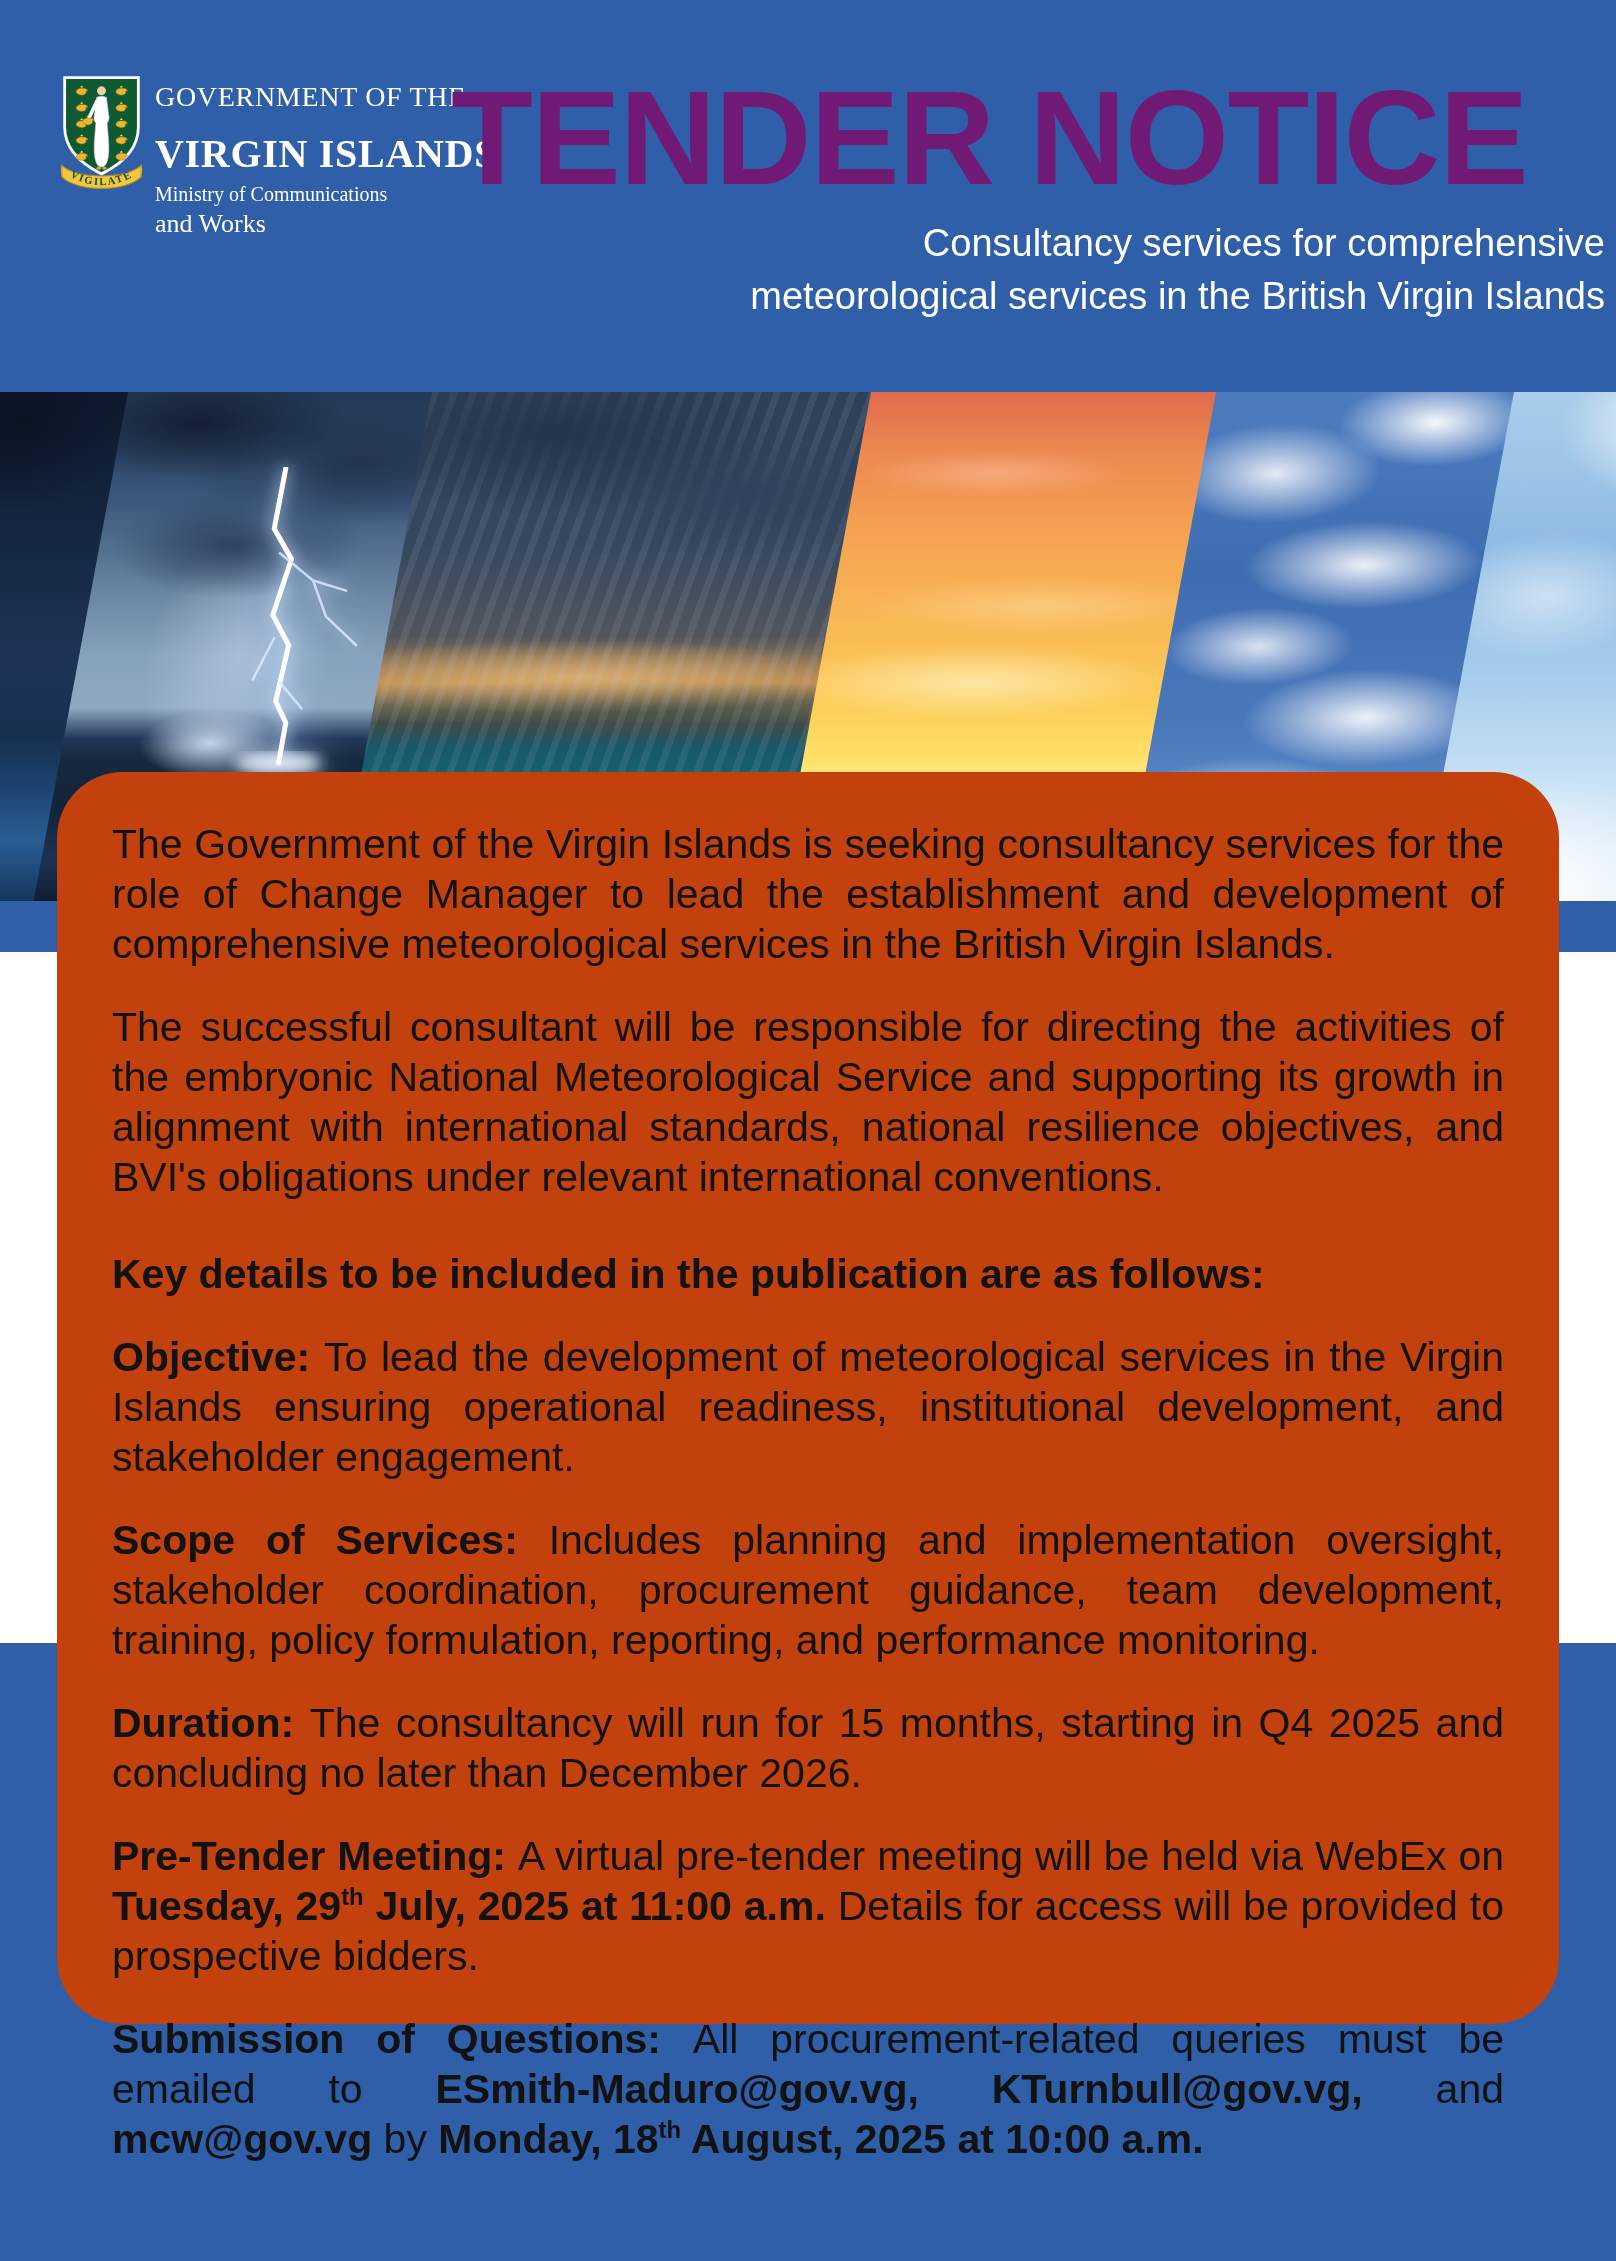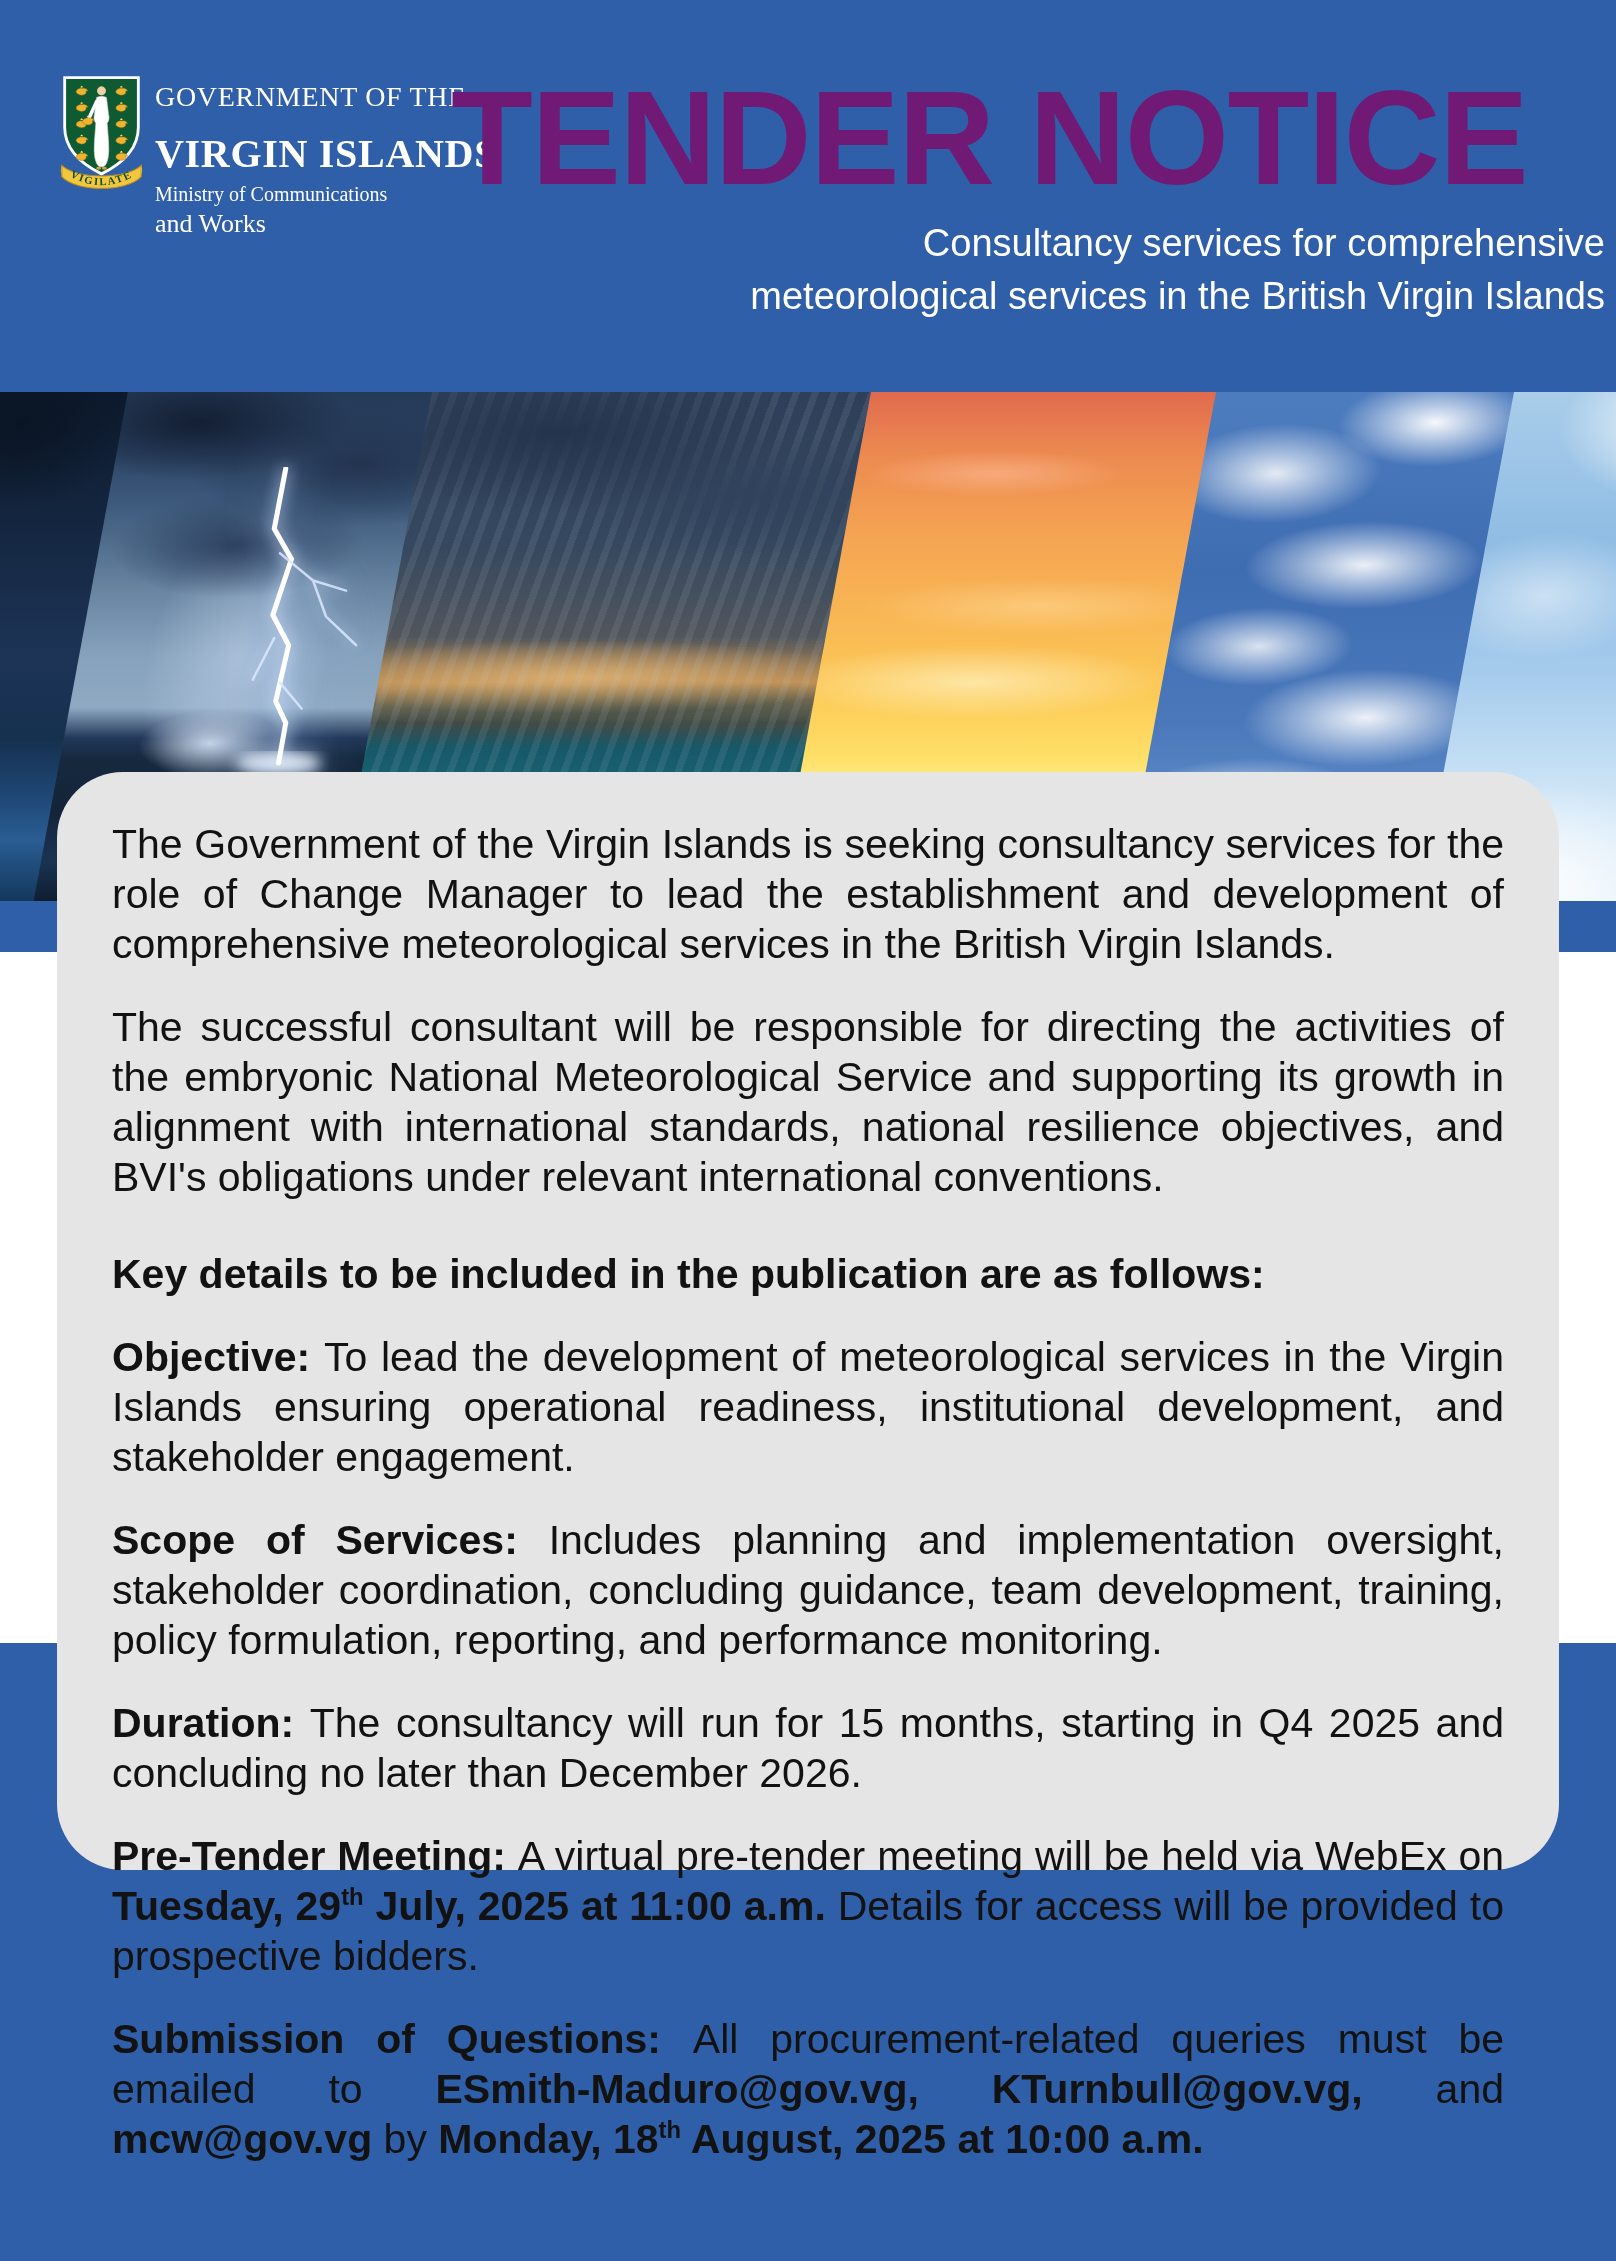--- a/index.html
+++ b/index.html
@@ -55,21 +55,21 @@
   .p6{left:1514px;width:230px;
       background:
         radial-gradient(ellipse 80% 22% at 80% 6%, rgba(255,255,255,.95) 0%, rgba(255,255,255,0) 72%),
         radial-gradient(ellipse 70% 18% at 30% 40%, rgba(255,255,255,.5) 0%, rgba(255,255,255,0) 70%),
         radial-gradient(ellipse 90% 26% at 45% 97%, rgba(255,255,255,.98) 0%, rgba(255,255,255,0) 80%),
         linear-gradient(180deg,#a9cdea 0%,#8fbce4 30%,#a5cbec 55%,#cbe3f6 78%,#e4f1fb 100%);}
   .lightning{position:absolute;left:172px;top:75px;width:216px;height:309px;
              filter:drop-shadow(0 0 7.2px rgba(215,232,255,.95)) drop-shadow(0 0 21.6px rgba(160,200,255,.65));}
 
   
-  .card{position:absolute;left:57px;top:772px;width:1502px;height:1098px;background:#e5e5e5;
+  .card{position:absolute;left:57px;top:772px;width:1502px;height:1252px;background:#c2410c;
         border-radius:66px;}
   .card-inner{padding:47px 55px 0 55px;}
   .para{font-size:41px;line-height:50px;color:#121212;text-align:justify;margin:0 0 33px 0;}
   .para.heading{font-weight:700;text-align:left;margin:47px 0 33px 0;}
   .para strong{font-weight:700;}
   .para sup{font-size:58%;line-height:0;vertical-align:super;}
 
   
   .crest{position:absolute;left:59px;top:73px;width:85px;height:121px;}
   .logo-text{position:absolute;left:155px;top:81px;color:#ffffff;
@@ -109,21 +109,21 @@
       <path d="M150,120 L196,158 L214,208 M196,158 L242,172 M216,210 L256,248 M142,238 L112,296 M150,300 L180,336" fill="none" stroke="#dbe9ff" stroke-width="3.5" stroke-linecap="round" opacity="0.85"></path>
     </svg>
   </div>
 
   <div class="card">
     <div class="card-inner" id="body-content">
         <p class="para"><span>The Government of the Virgin Islands is seeking consultancy services for the role of Change Manager to lead the establishment and development of comprehensive meteorological services in the British Virgin Islands.</span></p>
         <p class="para"><span>The successful consultant will be responsible for directing the activities of the embryonic National Meteorological Service and supporting its growth in alignment with international standards, national resilience objectives, and BVI's obligations under relevant international conventions.</span></p>
         <p class="para heading"><strong>Key details to be included in the publication are as follows:</strong></p>
         <p class="para"><strong>Objective: </strong><span>To lead the development of meteorological services in the Virgin Islands ensuring operational readiness, institutional development, and stakeholder engagement.</span></p>
-        <p class="para"><strong>Scope of Services: </strong><span>Includes planning and implementation oversight, stakeholder coordination, concluding guidance, team development, training, policy formulation, reporting, and performance monitoring.</span></p>
+        <p class="para"><strong>Scope of Services: </strong><span>Includes planning and implementation oversight, stakeholder coordination, procurement guidance, team development, training, policy formulation, reporting, and performance monitoring.</span></p>
         <p class="para"><strong>Duration: </strong><span>The consultancy will run for 15 months, starting in Q4 2025 and concluding no later than December 2026.</span></p>
         <p class="para"><strong>Pre-Tender Meeting: </strong><span>A virtual pre-tender meeting will be held via WebEx on </span><strong>Tuesday, 29</strong><strong><sup>th</sup></strong><strong> July, 2025 at 11:00 a.m.</strong><span> Details for access will be provided to prospective bidders.</span></p>
         <p class="para"><strong>Submission of Questions: </strong><span>All procurement-related queries must be emailed to </span><strong>ESmith-Maduro@gov.vg, KTurnbull@gov.vg,</strong><span> and </span><strong>mcw@gov.vg</strong><span> by </span><strong>Monday, 18</strong><strong><sup>th</sup></strong><strong> August, 2025 at 10:00 a.m.</strong></p>
       </div>
   </div>
 
   <svg class="crest" viewBox="0 0 120 170" xmlns="http://www.w3.org/2000/svg">
     <defs>
       <g id="lamp">
         <path d="M-8,0 Q-7,-4 -2,-5 L4,-5 Q8,-4 9,-1 L6,-1 Q8,4 0,5 Q-7,4 -8,0 Z" fill="#f0b32e" stroke="#8a6b1a" stroke-width="0.6"></path>

